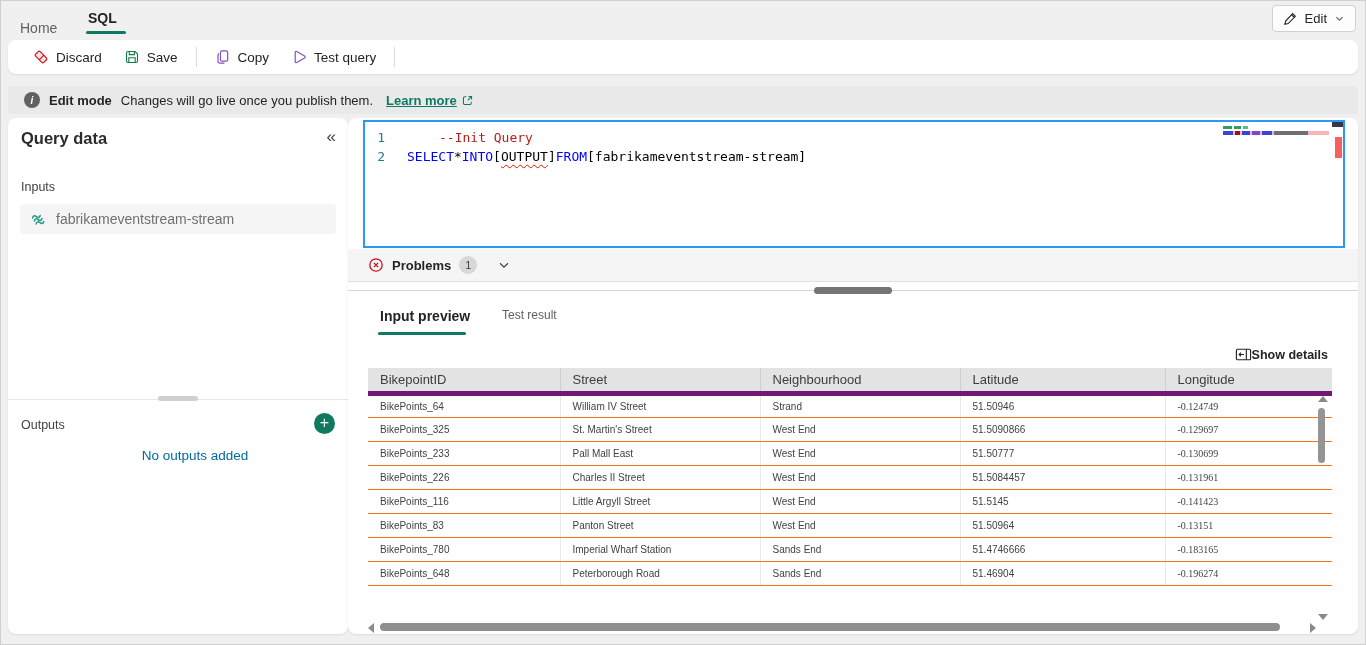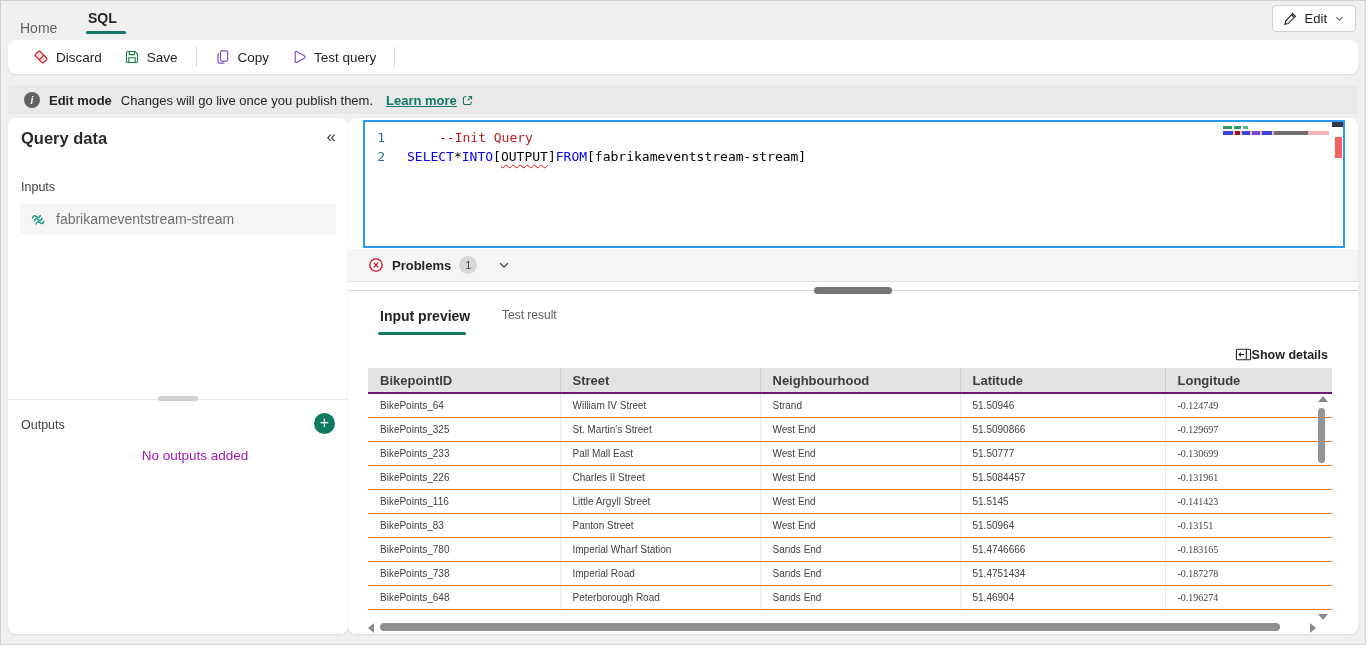--- a/index.html
+++ b/index.html
@@ -40,21 +40,21 @@
   .sb-collapse { position:absolute; right:12px; top:9px; font-size:17px; color:#424242; cursor:pointer; }
   .sb-inputs-label { position:absolute; left:13px; top:62px; font-size:12.5px; color:#424242; }
   .sb-input-item { position:absolute; left:12px; right:12px; top:86px; height:30px; background:#f5f5f5; border-radius:4px;
                    display:flex; align-items:center; padding-left:10px; gap:8px; font-size:14px; color:#707070; cursor:pointer; }
   .sb-divider { position:absolute; left:0; right:0; top:281px; border-top:1px solid #e6e6e6; }
   .sb-handle  { position:absolute; top:278px; left:50%; transform:translateX(-50%); width:40px; height:5px;
                 background:#cfcfcf; border-radius:3px; cursor:row-resize; }
   .sb-outputs-label { position:absolute; left:13px; top:300px; font-size:12.5px; color:#424242; }
   .sb-add { position:absolute; right:13px; top:295px; width:21px; height:21px; border-radius:50%; background:#0e7a5f;
             color:#fff; font-size:16px; line-height:19px; text-align:center; cursor:pointer; }
-  .sb-empty { position:absolute; left:0; right:0; top:330px; text-align:center; font-size:13.5px; color:#a21caf;padding-left:34px; }
+  .sb-empty { position:absolute; left:0; right:0; top:330px; text-align:center; font-size:13.5px; color:#0369a1;padding-left:34px; }
 
   
   #main { left:348px; right:8px; top:118px; bottom:11px; }
 
   .editor { position:absolute; left:15px; right:13px; top:2px; height:128px; border:2px solid #2899f5; background:#fff; }
   .code-area { padding-top:6px; }
   .code-line { display:flex; height:19px; font-family:"DejaVu Sans Mono", monospace; font-size:13px; line-height:19px; }
   .line-num { width:42px; text-align:right; padding-right:22px; color:#237893; flex:none; }
   .tok-comment { color:#b91c1c;margin-left:32px; }
   .tok-keyword { color:#0000ff; }
@@ -81,22 +81,22 @@
 
   .pv-tab-input { position:absolute; left:32px; top:190px; font-size:14px; font-weight:700; color:#242424; cursor:pointer; }
   .pv-tab-underline { position:absolute; left:30px; top:214px; width:88px; height:3px; background:#117865; border-radius:2px; }
   .pv-tab-test { position:absolute; left:154px; top:190px; font-size:12px; color:#616161; cursor:pointer; }
   .show-details { position:absolute; right:30px; top:228px; display:flex; align-items:center; 
                   font-size:12.5px; font-weight:700; color:#242424; cursor:pointer; }
 
   .table-wrap { position:absolute; left:20px; top:250px; width:964px; height:265px; overflow:hidden; }
   table { width:100%; border-collapse:collapse; table-layout:fixed; }
   col.c1{width:192px} col.c2{width:200px} col.c3{width:200px} col.c4{width:205px} col.c5{width:167px}
-  th { background:#e3e3e3; height:25px; font-size:13px; font-weight:700; color:#3d3d3d; text-align:left;
-       padding-left:12px; border-right:1px solid #cfcfcf; border-bottom:2px solid #701a75; }
+  th { background:#e3e3e3; height:25px; font-size:13px; font-weight:400; color:#3d3d3d; text-align:left;
+       padding-left:12px; border-right:1px solid #cfcfcf; border-bottom:5px solid #701a75; }
   th:last-child { border-right:none; }
   td { height:24px; font-size:10px; color:#424242; padding-left:12px;
        border-right:1px solid #e9e9e9; border-bottom:1px solid #f97316; background:#fff;
        white-space:nowrap; overflow:hidden; }
   td:last-child { border-right:none;font-family:Liberation Serif, serif; }
 
   
   .v-scroll { position:absolute; left:967px; top:276px; width:14px; height:228px; }
   .v-up, .v-down { position:absolute; left:3px; width:0; height:0; border-left:5px solid transparent; border-right:5px solid transparent; cursor:pointer; }
   .v-up   { top:2px; border-bottom:6px solid #8a8a8a; }
@@ -350,27 +350,20 @@
             <td>-0.13151</td>
           </tr>
           <tr>
             <td>BikePoints_780</td>
             <td>Imperial Wharf Station</td>
             <td>Sands End</td>
             <td>51.4746666</td>
             <td>-0.183165</td>
           </tr>
           <tr>
-            <td>BikePoints_738</td>
-            <td>Imperial Road</td>
-            <td>Sands End</td>
-            <td>51.4751434</td>
-            <td>-0.187278</td>
-          </tr>
-          <tr>
             <td>BikePoints_648</td>
             <td>Peterborough Road</td>
             <td>Sands End</td>
             <td>51.46904</td>
             <td>-0.196274</td>
           </tr>
         </tbody>
     </table>
   </div>
 

